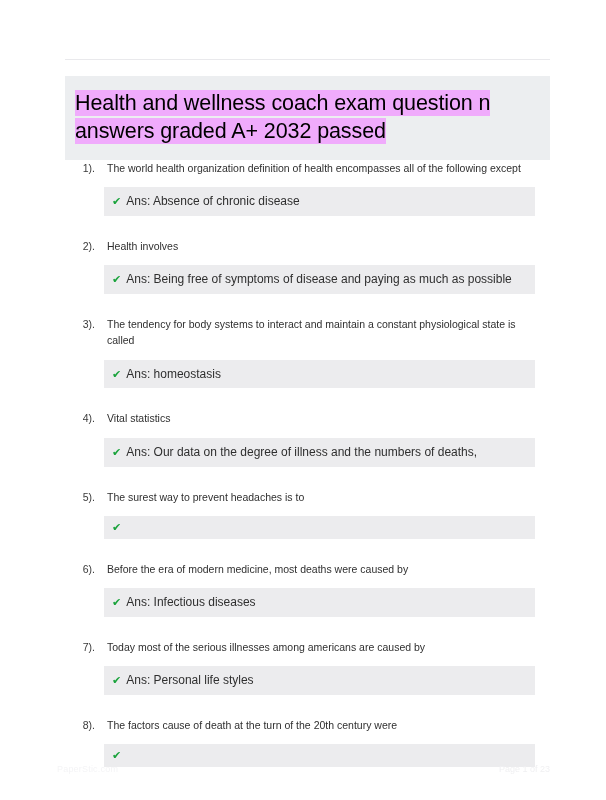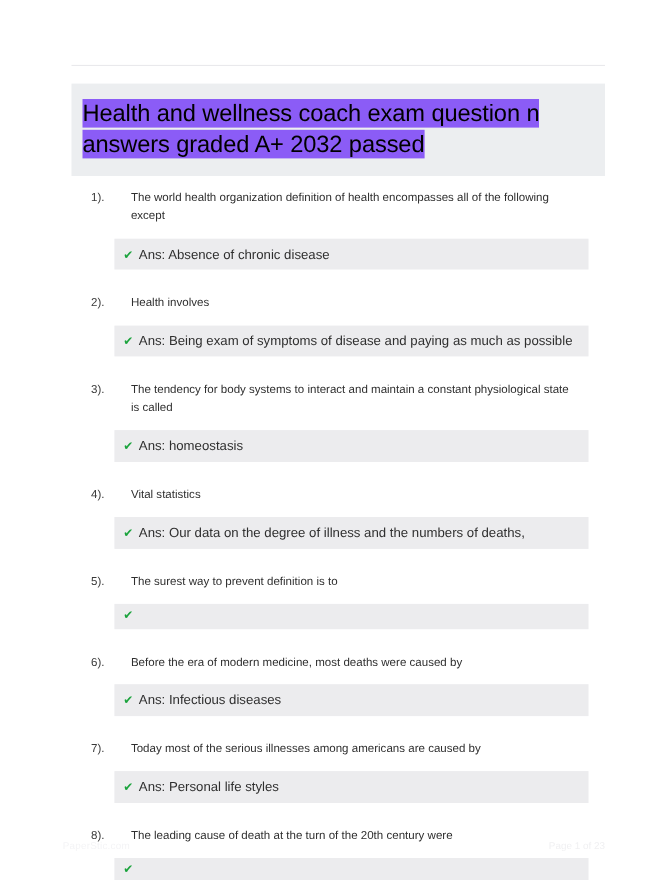--- a/index.html
+++ b/index.html
@@ -46,21 +46,21 @@
   .title-text {
     margin: 0;
     padding: 0 10px;
     font-size: 21.5px;
     line-height: 1.30;
     font-weight: 400;
     color: #000000;
     letter-spacing: -0.1px;
   }
   .title-text .hl {
-    background: #8b5cf6;
+    background: #f0abfc;
     padding: 1px 0;
     box-decoration-break: clone;
     -webkit-box-decoration-break: clone;
   }
 
   
   .content {
     position: absolute;
     left: 0;
     top: 160px;
@@ -80,21 +80,21 @@
     position: absolute;
     left: 60px;
     top: 0;
     width: 35px;
     text-align: right;
     font-size: 10.5px;
     color: #3a3a3a;
     line-height: 1.55;
   }
   .qtext {
-    margin: 12px;
+    margin: 0;
     padding: 0 70px 0 107px;
     font-size: 10.5px;
     line-height: 1.55;
     color: #2f2f2f;
   }
 
   .ansbox {
     margin: 11px 0 0 104px;
     width: 431px;
     background: #ececee;
@@ -173,21 +173,21 @@
           <span class="anstext">Ans: Absence of chronic disease</span>
         </div>
       </div>
       <div class="qitem">
         <div class="qrow">
           <div class="qnum">2).</div>
           <p class="qtext">Health involves</p>
         </div>
         <div class="ansbox">
           <span class="check">✔</span>
-          <span class="anstext">Ans: Being exam of symptoms of disease and paying as much as possible</span>
+          <span class="anstext">Ans: Being free of symptoms of disease and paying as much as possible</span>
         </div>
       </div>
       <div class="qitem">
         <div class="qrow">
           <div class="qnum">3).</div>
           <p class="qtext">The tendency for body systems to interact and maintain a constant physiological state is called</p>
         </div>
         <div class="ansbox">
           <span class="check">✔</span>
           <span class="anstext">Ans: homeostasis</span>
@@ -199,21 +199,21 @@
           <p class="qtext">Vital statistics</p>
         </div>
         <div class="ansbox">
           <span class="check">✔</span>
           <span class="anstext">Ans: Our data on the degree of illness and the numbers of deaths,</span>
         </div>
       </div>
       <div class="qitem">
         <div class="qrow">
           <div class="qnum">5).</div>
-          <p class="qtext">The surest way to prevent definition is to</p>
+          <p class="qtext">The surest way to prevent headaches is to</p>
         </div>
         <div class="ansbox">
           <span class="check">✔</span>
         </div>
       </div>
       <div class="qitem">
         <div class="qrow">
           <div class="qnum">6).</div>
           <p class="qtext">Before the era of modern medicine, most deaths were caused by</p>
         </div>
@@ -228,21 +228,21 @@
           <p class="qtext">Today most of the serious illnesses among americans are caused by</p>
         </div>
         <div class="ansbox">
           <span class="check">✔</span>
           <span class="anstext">Ans: Personal life styles</span>
         </div>
       </div>
       <div class="qitem">
         <div class="qrow">
           <div class="qnum">8).</div>
-          <p class="qtext">The leading cause of death at the turn of the 20th century were</p>
+          <p class="qtext">The factors cause of death at the turn of the 20th century were</p>
         </div>
         <div class="ansbox">
           <span class="check">✔</span>
         </div>
       </div>
       <p class="trailing">Lifestyle factors that may cause heart disease include all of the other following except</p>
     </div>
 
   <div class="footer">
     <div class="watermark">PaperStic.com</div>

